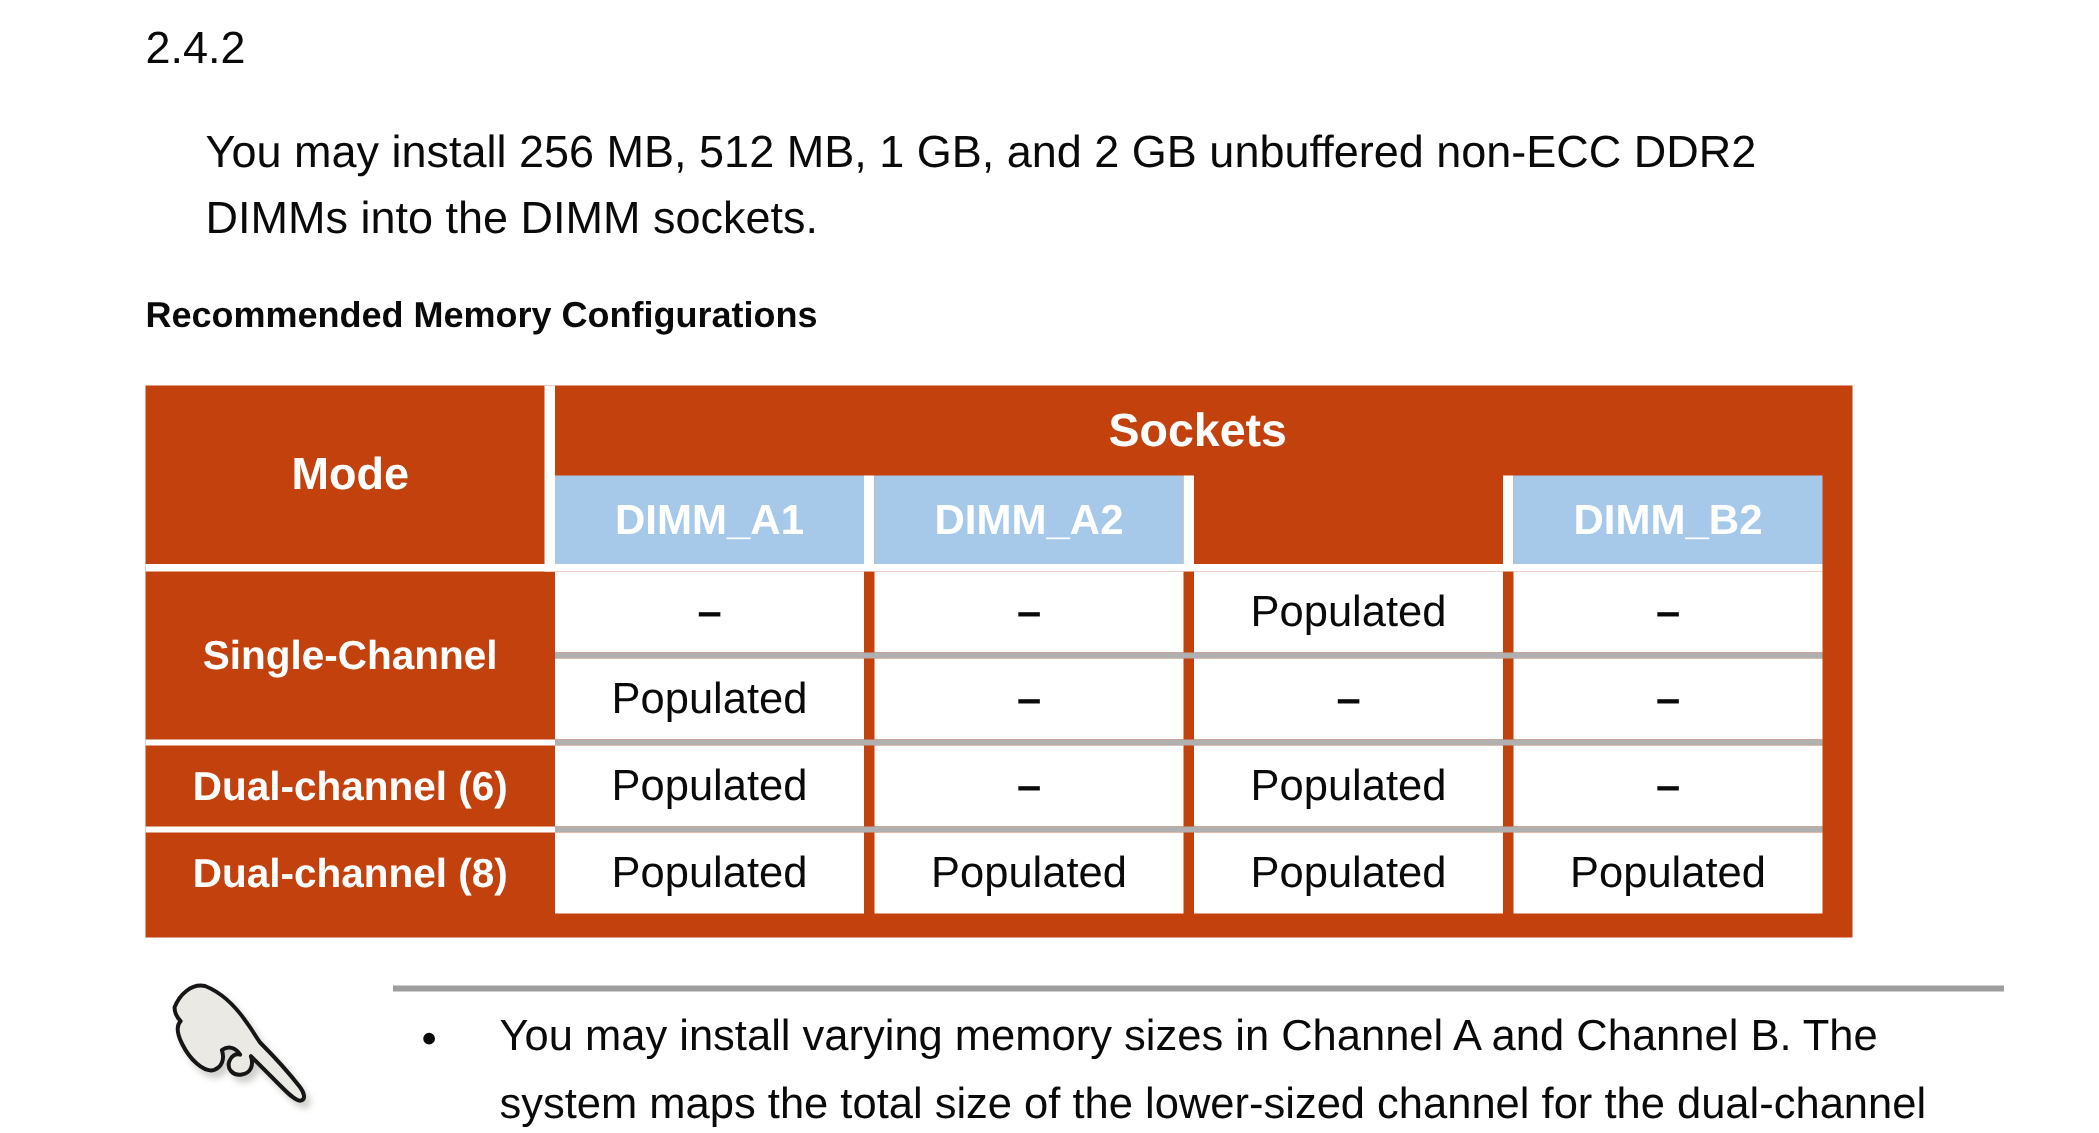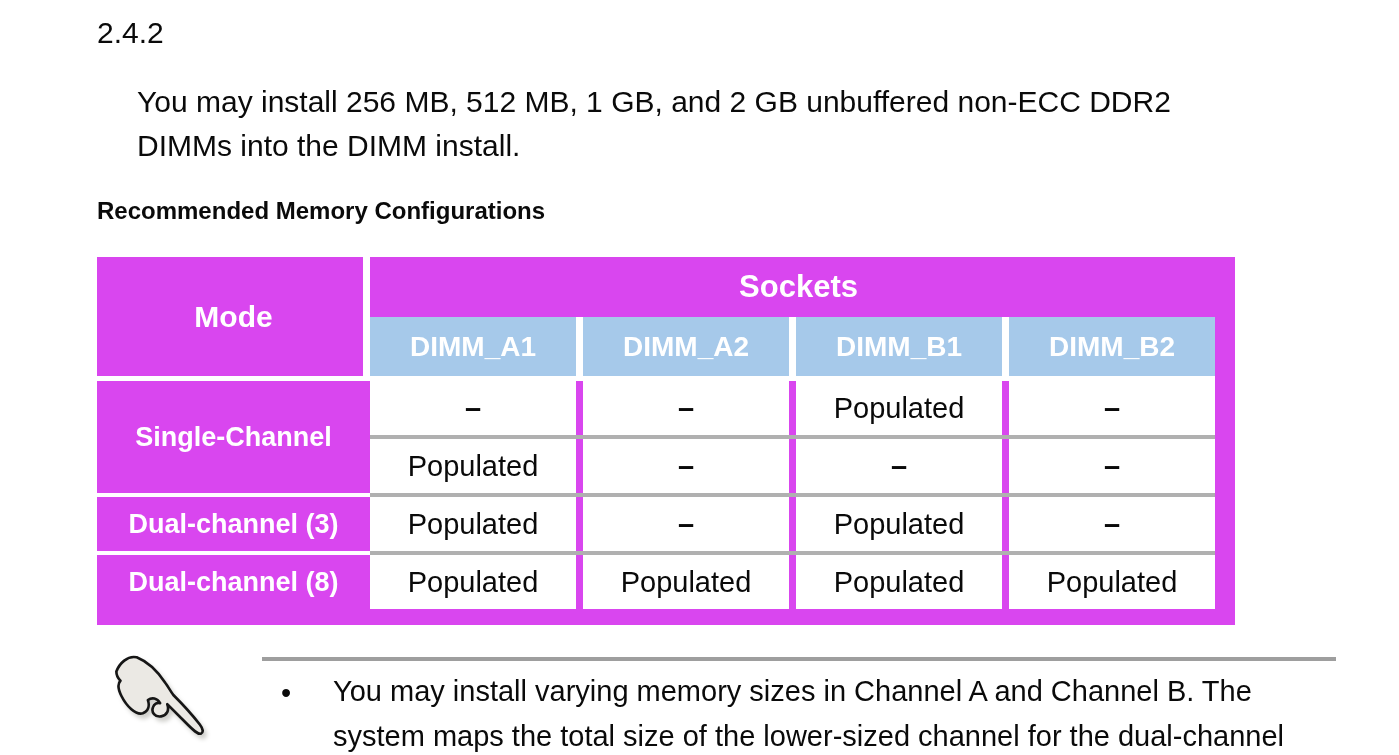--- a/index.html
+++ b/index.html
@@ -7,21 +7,21 @@
   body { font-family:"Liberation Sans", sans-serif; color:#0a0a0a; position:relative; }
 
   
   .title-row { position:absolute; left:97px; top:8px; display:flex; align-items:baseline;
                font-weight:normal; font-size:30px; line-height:50px; letter-spacing:0; }
   .sec-num { width:185px; flex:0 0 185px; }
   .intro { position:absolute; left:97px; top:80px; font-size:30px; line-height:44px; white-space:nowrap;margin-left:40px; }
   .subhead { position:absolute; left:97px; top:197px; font-weight:bold; font-size:24px; white-space:nowrap; }
 
   
-  .memtable { position:absolute; left:97px; top:257px; background:#d946ef;
+  .memtable { position:absolute; left:97px; top:257px; background:#c2410c;
     display:grid;
     grid-template-columns:266px 7px 206px 7px 206px 7px 206px 7px 206px 20px;
     grid-template-rows:60px 59px 5px 54px 4px 54px 4px 54px 4px 54px 16px; }
   .memtable .ctr { display:flex; align-items:center; justify-content:center; }
   .th-mode   { grid-area:1/1/3/3; color:#fff; font-weight:bold; font-size:30px; }
   .vline     { grid-area:1/2/4/3; background:#ffffff; }
   .th-sockets{ grid-area:1/3/2/10; color:#fff; font-weight:bold; font-size:31px;margin-left:12px; }
   .th-dimm   { grid-row:2; background:#a6c9ea; color:#fff; font-weight:bold; font-size:28px; }
   .hgap      { grid-row:2; background:#ffffff; }
   .hdr-strip { grid-area:3/1/4/10; background:#ffffff; }
@@ -46,43 +46,42 @@
 </style>
 </head>
 <body>
 
 <div class="title-row">
   <span class="sec-num">2.4.2</span>
 </div>
 
 <div class="intro">
   <div>You may install 256 MB, 512 MB, 1 GB, and 2 GB unbuffered non-ECC DDR2</div>
-  <div>DIMMs into the DIMM install.</div>
+  <div>DIMMs into the DIMM sockets.</div>
 </div>
 
 <div class="subhead">Recommended Memory Configurations</div>
 
 <div class="memtable">
   <div class="th-mode ctr">Mode</div>
   <div class="vline"></div>
   <div class="th-sockets ctr">Sockets</div>
 
   <div class="th-dimm ctr c3">DIMM_A1</div>
   <div class="hgap c4"></div>
   <div class="th-dimm ctr c5">DIMM_A2</div>
   <div class="hgap c6"></div>
-  <div class="th-dimm ctr c7">DIMM_B1</div>
   <div class="hgap c8"></div>
   <div class="th-dimm ctr c9">DIMM_B2</div>
 
   <div class="hdr-strip"></div>
 
   <div class="modecell ctr span-sc">Single-Channel</div>
   <div class="modesep r7"></div>
-  <div class="modecell ctr r8">Dual-channel (3)</div>
+  <div class="modecell ctr r8">Dual-channel (6)</div>
   <div class="modesep r9"></div>
   <div class="modecell ctr r10">Dual-channel (8)</div>
 
   <div class="cell ctr r4 c3 dash">–</div>
   <div class="cell ctr r4 c5 dash">–</div>
   <div class="cell ctr r4 c7">Populated</div>
   <div class="cell ctr r4 c9 dash">–</div>
   <div class="grayline r5"></div>
 
   <div class="cell ctr r6 c3">Populated</div>

